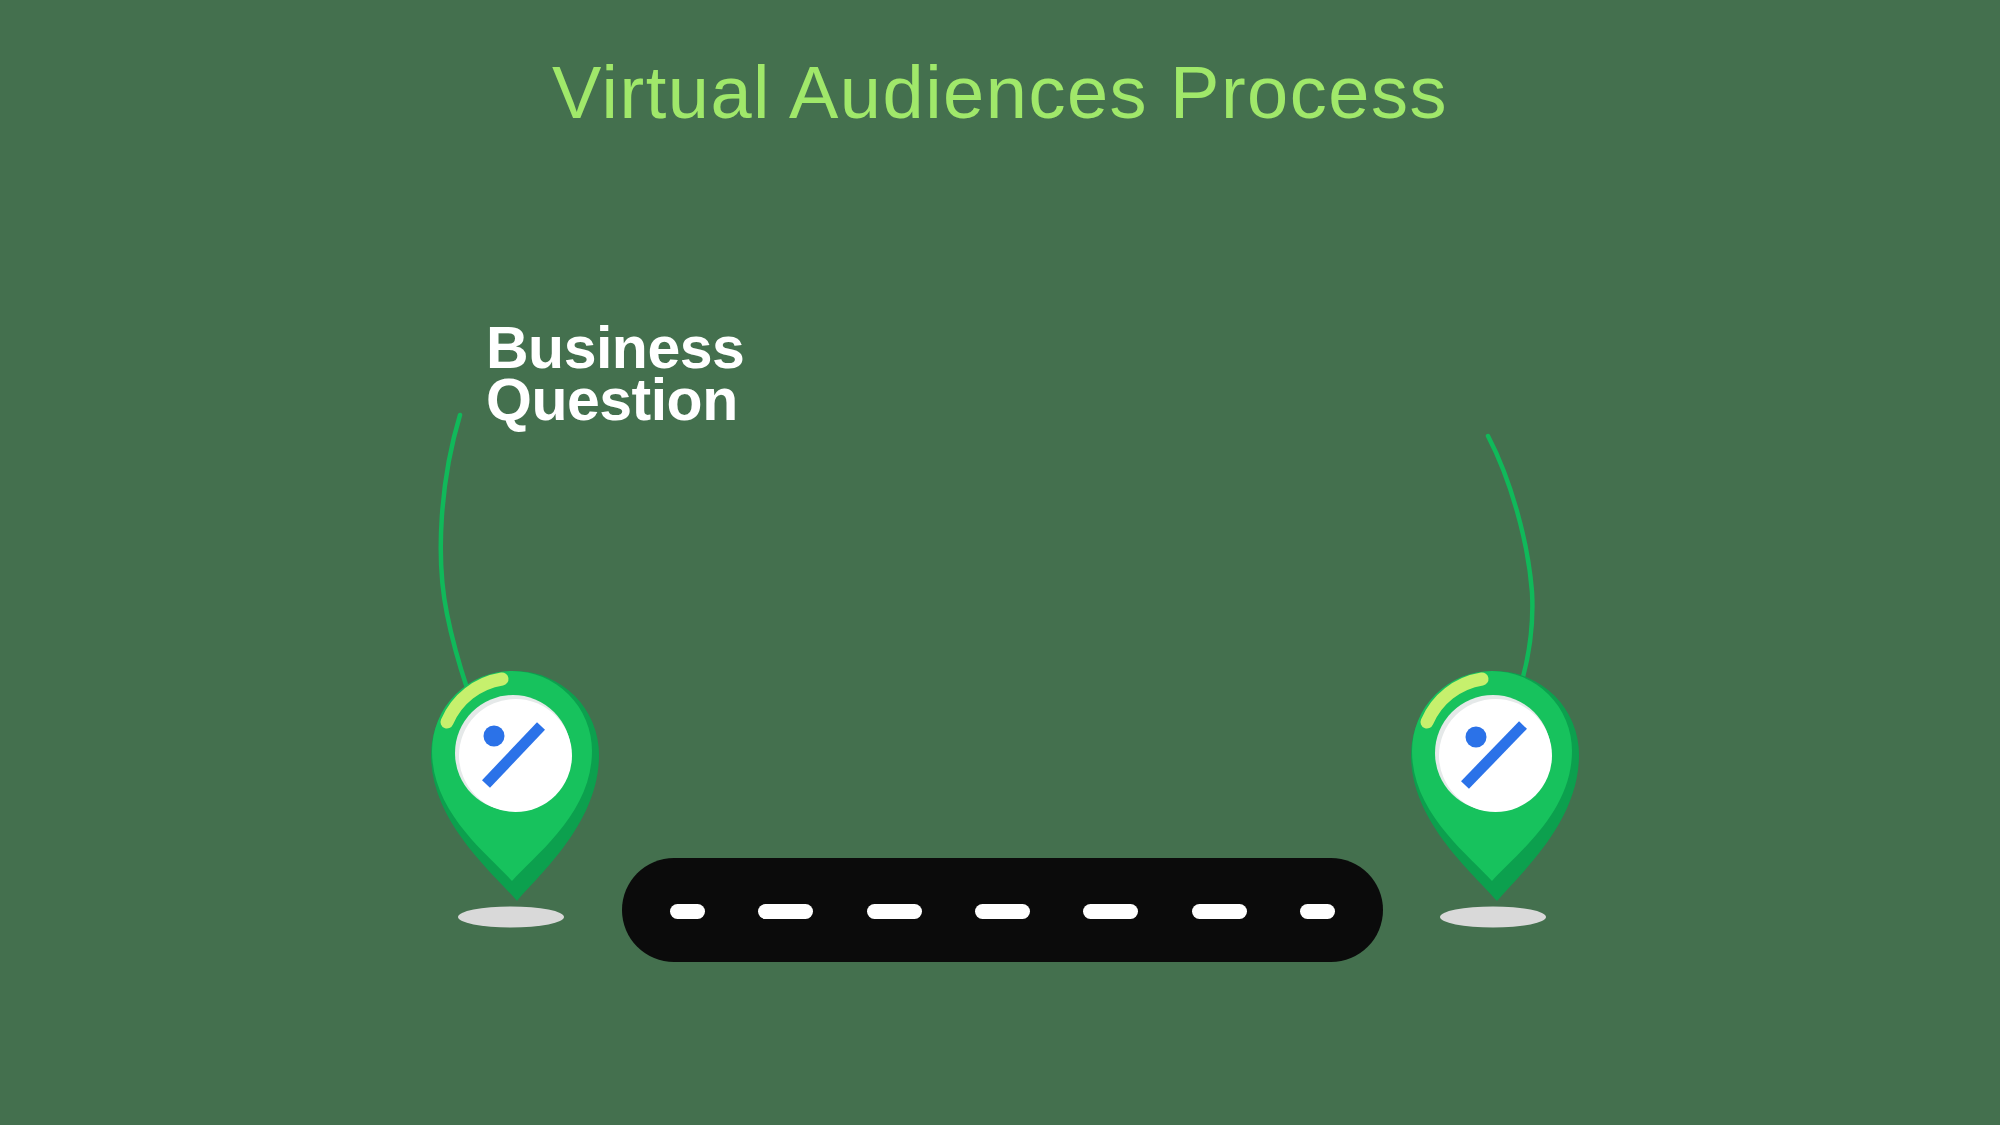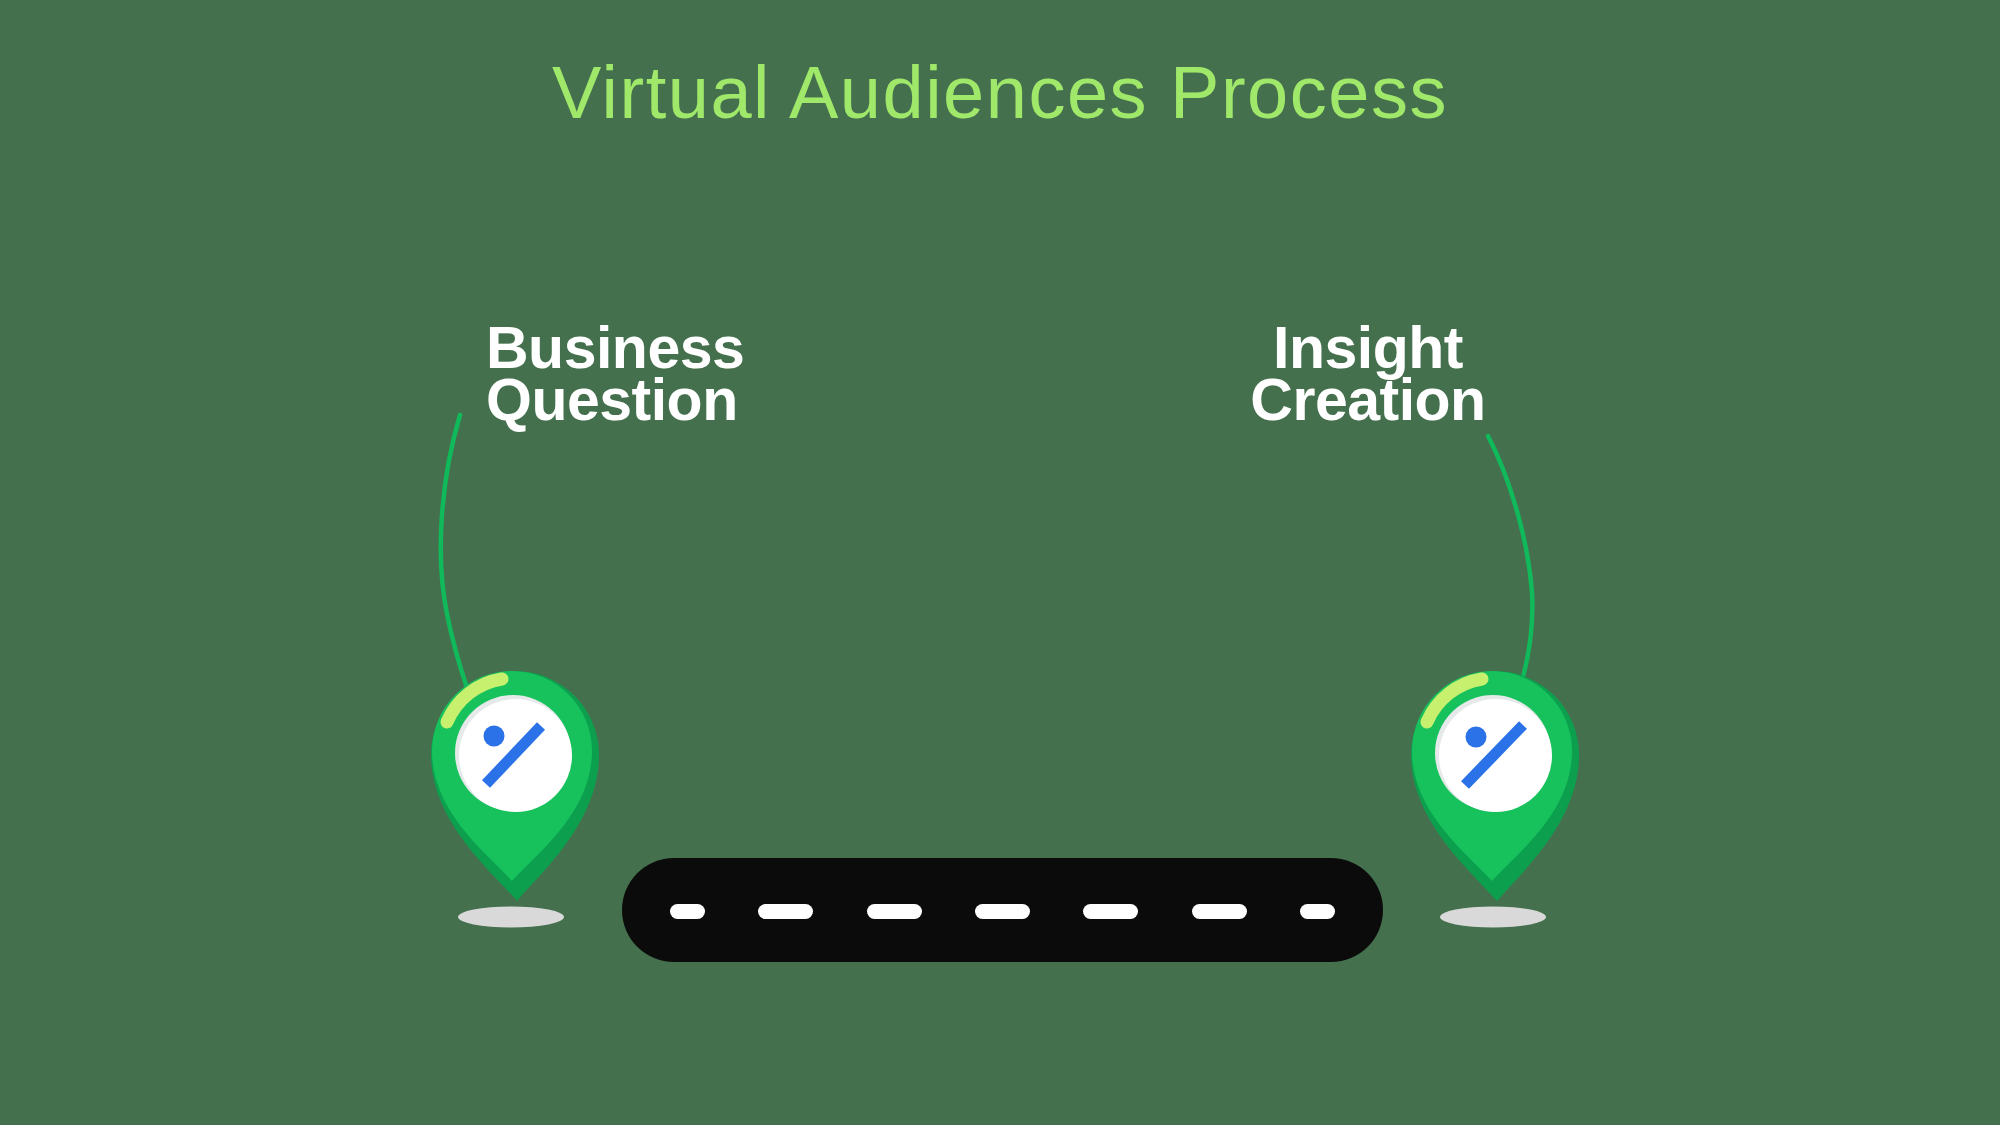--- a/index.html
+++ b/index.html
@@ -70,24 +70,20 @@
 
 <div id="stage">
 
   <div class="title">Virtual Audiences Process</div>
 
   <div class="milestone-label start">
     <div>Business</div>
     <div>Question</div>
   </div>
 
-  <div class="milestone-label end">
-    <div>Insight</div>
-    <div>Creation</div>
-  </div>
 
   <svg class="connectors" width="2000" height="1125" viewBox="0 0 2000 1125">
     <path d="M 460 415 C 441 478, 435 556, 447 614 C 453 644, 461 670, 467 688" fill="none" style="stroke: var(--connector-green, #10b95a);" stroke-width="4.5" stroke-linecap="round"></path>
     <path d="M 1488 436 C 1510 478, 1528 540, 1532 592 C 1534 628, 1528 658, 1523 677" fill="none" style="stroke: var(--connector-green, #10b95a);" stroke-width="4.5" stroke-linecap="round"></path>
   </svg>
 
   <svg class="pin start" viewBox="0 0 200 300">
     <ellipse cx="96" cy="262" rx="53" ry="10.5" style="fill: var(--ground-shadow-gray, #d9d9d9);"></ellipse>
     <path d="M 102 246 C 76 216, 16 166, 16 100 A 84 84 0 1 1 184 100 C 184 166, 128 216, 102 246 Z" style="fill: var(--pin-dark-green, #0ca04e);"></path>
     <path d="M 97 226 C 74 200, 17 158, 17 96 A 80 80 0 1 1 177 96 C 177 158, 120 200, 97 226 Z" style="fill: var(--pin-green, #17c25d);"></path>

